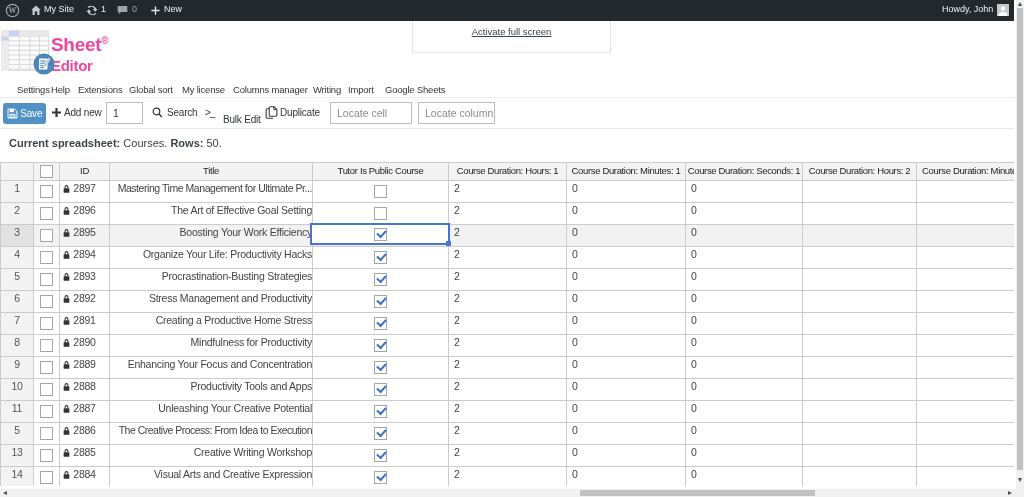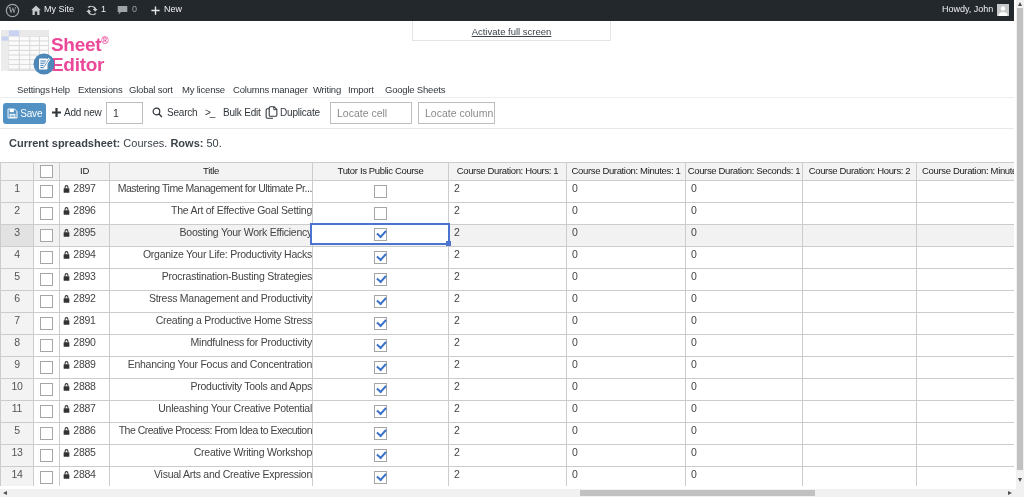--- a/index.html
+++ b/index.html
@@ -45,21 +45,21 @@
     </svg>
   <span style="left:164px">New</span>
   <span style="left:942px">Howdy, John</span>
   <svg class="abs" style="left:997px;top:4px" width="12" height="12" viewBox="0 0 16 16">
       <rect width="16" height="16" fill="#c6c8ca"></rect>
       <circle cx="8" cy="6" r="3" fill="#fdfdfd"></circle>
       <path d="M2 16 Q2 10.5 8 10.5 Q14 10.5 14 16 Z" fill="#fdfdfd"></path>
     </svg>
 </div>
 
-<div class="abs" style="left:412px;top:21px;width:199px;height:20px;border:1px solid #e4e4e4;border-top:none;text-align:center">
+<div class="abs" style="left:412px;top:21px;width:199px;height:32px;border:1px solid #e4e4e4;border-top:none;text-align:center">
   <span style="font-size:9.5px;color:#3c434a;text-decoration:underline;line-height:19px">Activate full screen</span>
 </div>
 
 <svg class="abs" style="left:1px;top:30px" width="48" height="41" viewBox="0 0 48 41">
   <rect x="0.5" y="0.5" width="47" height="40" fill="#fbfbfb" stroke="#dcdcdc" stroke-width="1"></rect>
   <g stroke="#d8d8d8" stroke-width="1">
     <line x1="7.6" y1="0" x2="7.6" y2="41"></line>
       <line x1="18.3" y1="0" x2="18.3" y2="41"></line>
       <line x1="28.8" y1="0" x2="28.8" y2="41"></line>
       <line x1="38.4" y1="0" x2="38.4" y2="41"></line>
@@ -70,21 +70,21 @@
       <line x1="0" y1="25" x2="48" y2="25"></line>
       <line x1="0" y1="29.7" x2="48" y2="29.7"></line>
       <line x1="0" y1="34.4" x2="48" y2="34.4"></line>
       <line x1="0" y1="39.1" x2="48" y2="39.1"></line>
   </g>
   <rect x="0" y="0" width="48" height="6.2" fill="#e9e9e9"></rect>
   <rect x="0" y="6.2" width="7.6" height="34.8" fill="#ececec"></rect>
   <rect x="7.8" y="0.4" width="10.5" height="5.6" fill="#c9d2f0"></rect>
   <rect x="0.4" y="6.4" width="7" height="4.3" fill="#c9d2f0"></rect>
 </svg>
-<div class="abs" style="left:51px;top:31px;font-weight:bold;color:#ec4899;font-size:19px;line-height:20px;letter-spacing:-0.3px">Sheet<span style="font-size:10px;vertical-align:7px">®</span><br><span style="font-size:19px">Editor</span></div>
+<div class="abs" style="left:51px;top:31px;font-weight:bold;color:#ec4899;font-size:19px;line-height:20px;letter-spacing:-0.3px">Sheet<span style="font-size:10px;vertical-align:7px">®</span><br><span style="font-size:15px">Editor</span></div>
 <svg class="abs" style="left:33px;top:53px" width="22" height="22" viewBox="0 0 22 22">
   <circle cx="11" cy="11" r="10.5" fill="#4c87b8"></circle>
   <rect x="6" y="5.5" width="8.5" height="11" rx="1" fill="#fff"></rect>
   <g stroke="#4c87b8" stroke-width="1.1">
       <line x1="7.3" y1="8" x2="13.2" y2="8"></line>
       <line x1="7.3" y1="10.2" x2="13.2" y2="10.2"></line>
       <line x1="7.3" y1="12.4" x2="13.2" y2="12.4"></line>
       <line x1="7.3" y1="14.6" x2="11" y2="14.6"></line>
     </g>
   <line x1="10.5" y1="14.5" x2="16.5" y2="5.5" stroke="#fff" stroke-width="2.4"></line>
@@ -118,21 +118,21 @@
       <path d="M3.4 0 H5.6 V3.4 H9 V5.6 H5.6 V9 H3.4 V5.6 H0 V3.4 H3.4 Z" fill="#32373c"></path>
     </svg>
   <span class="abs" style="left:64px;top:9px">Add new</span>
   <input class="tb" style="left: 106px; top: 4px; width: 37px;" value="1">
   <svg class="abs" style="left:152px;top:9px" width="11" height="11" viewBox="0 0 16 16">
       <circle cx="6.5" cy="6.5" r="4.8" fill="none" stroke="#32373c" stroke-width="1.8"></circle>
       <line x1="10.2" y1="10.2" x2="14.5" y2="14.5" stroke="#32373c" stroke-width="2"></line>
     </svg>
   <span class="abs" style="left:167px;top:9px">Search</span>
   <span class="abs" style="left:205px;top:9px;letter-spacing:-1px">&gt;_</span>
-  <span class="abs" style="left:223px;top:9px">Bulk Edit</span>
+  <span class="abs" style="left:223px;top:16px">Bulk Edit</span>
   <svg class="abs" style="left:265px;top:8px" width="13" height="13" viewBox="0 0 17 17">
       <path d="M5.5 12 V2.5 Q5.5 1 7 1 H12 L15.5 4.5 V12 Q15.5 13.5 14 13.5 H7 Q5.5 13.5 5.5 12 Z" fill="#fff" stroke="#32373c" stroke-width="1.4"></path>
       <path d="M11.5 1.2 V4.8 H15.3" fill="none" stroke="#32373c" stroke-width="1.2"></path>
       <path d="M10.5 16 H3 Q1.5 16 1.5 14.5 V5 Q1.5 3.5 3 3.5 H5.5" fill="none" stroke="#32373c" stroke-width="1.4"></path>
     </svg>
   <span class="abs" style="left:280px;top:9px">Duplicate</span>
   <input class="tb" style="left: 330px; top: 4px; width: 82px;" placeholder="Locate cell">
   <input class="tb" style="left: 418px; top: 4px; width: 77px;" placeholder="Locate column">
 </div>
 <div class="abs" style="left:0;top:128px;width:1014px;height:1px;background:#e8e8e8"></div>

